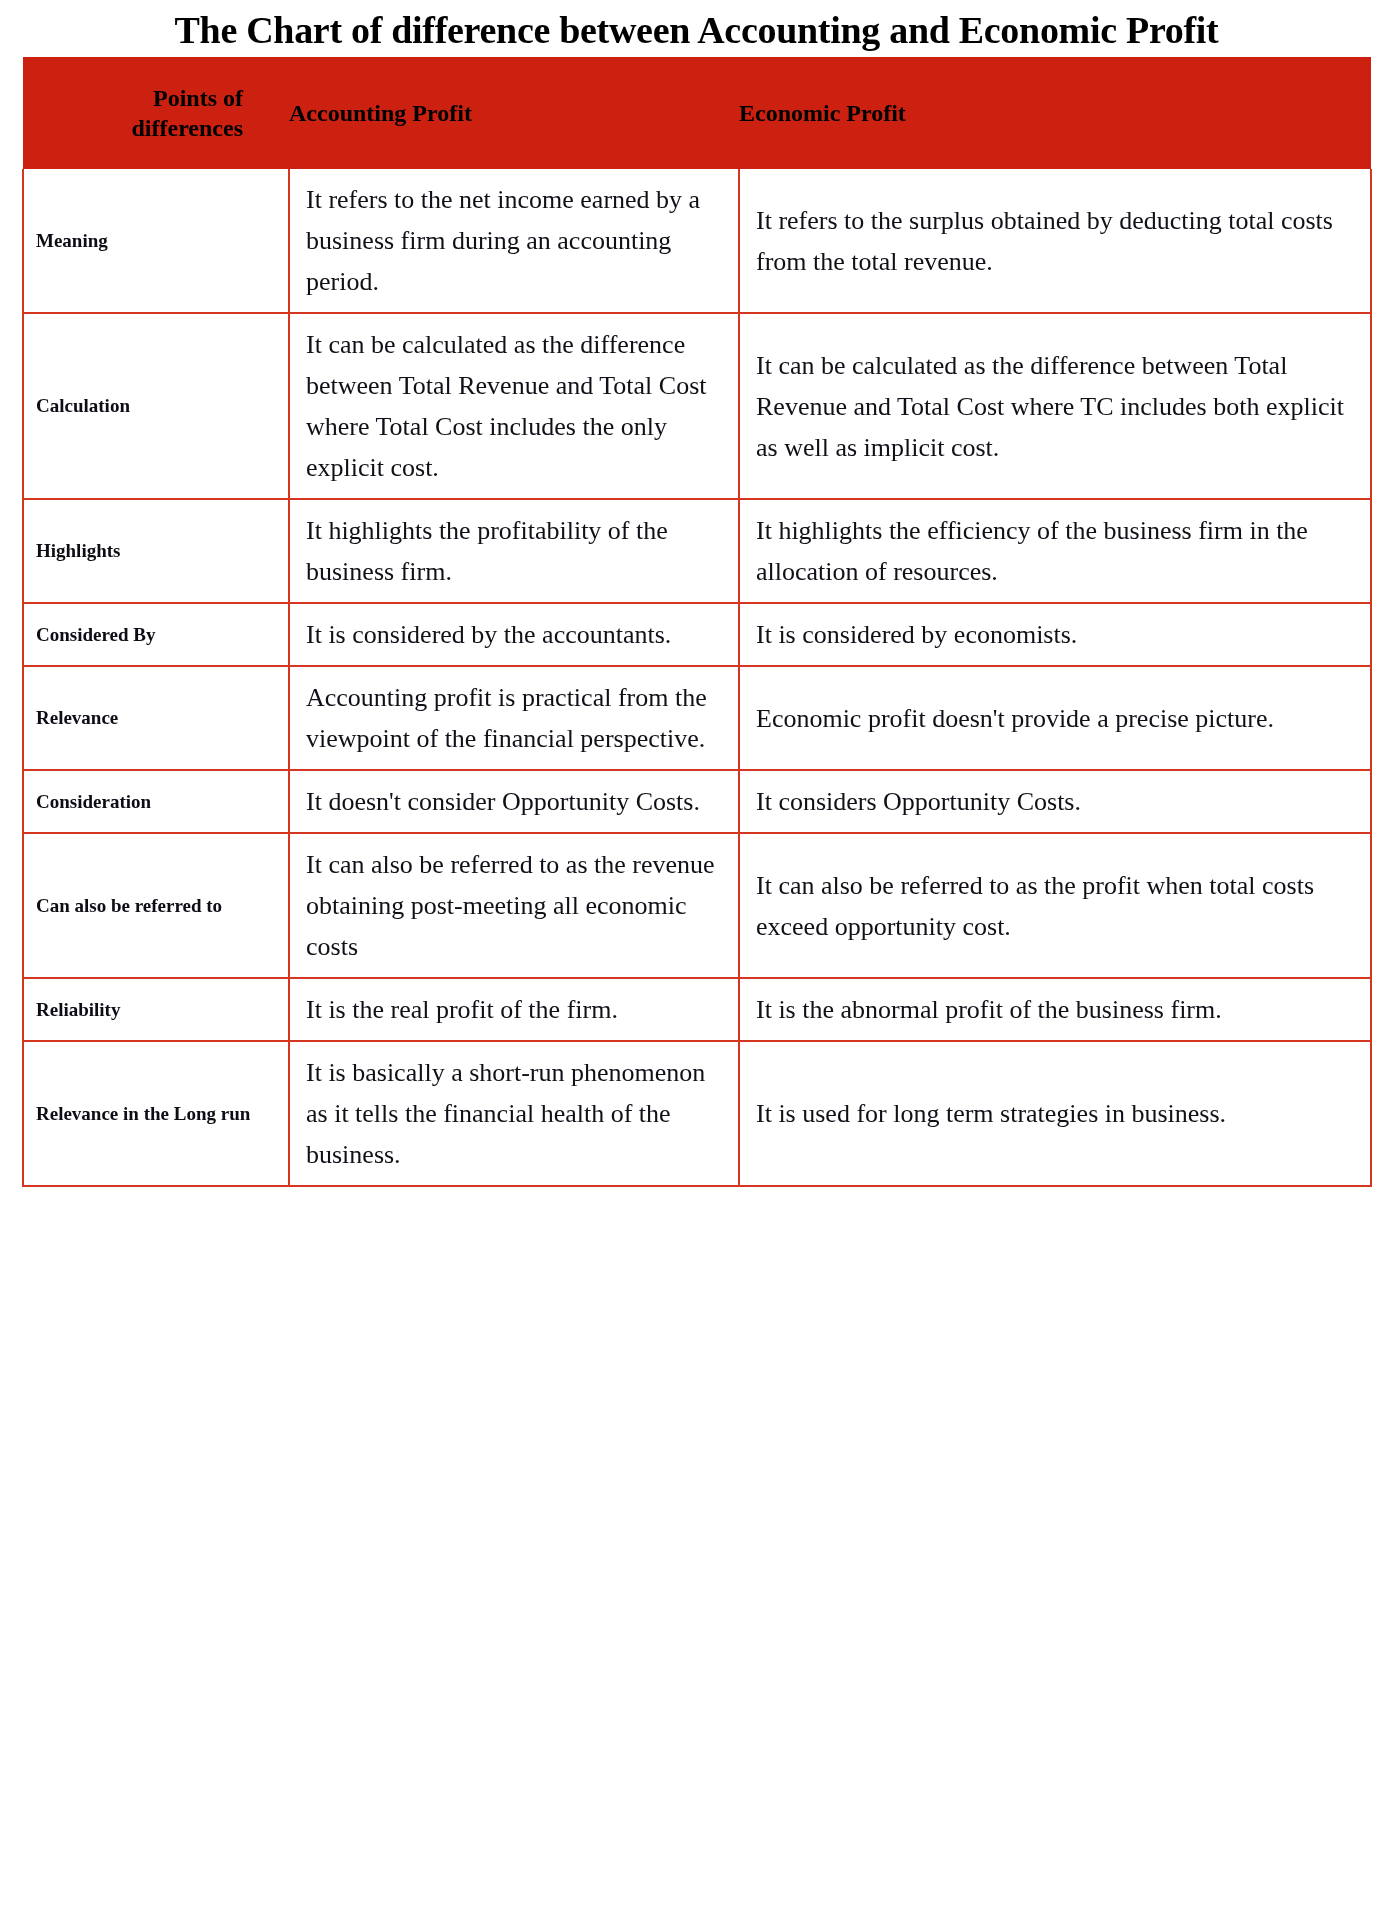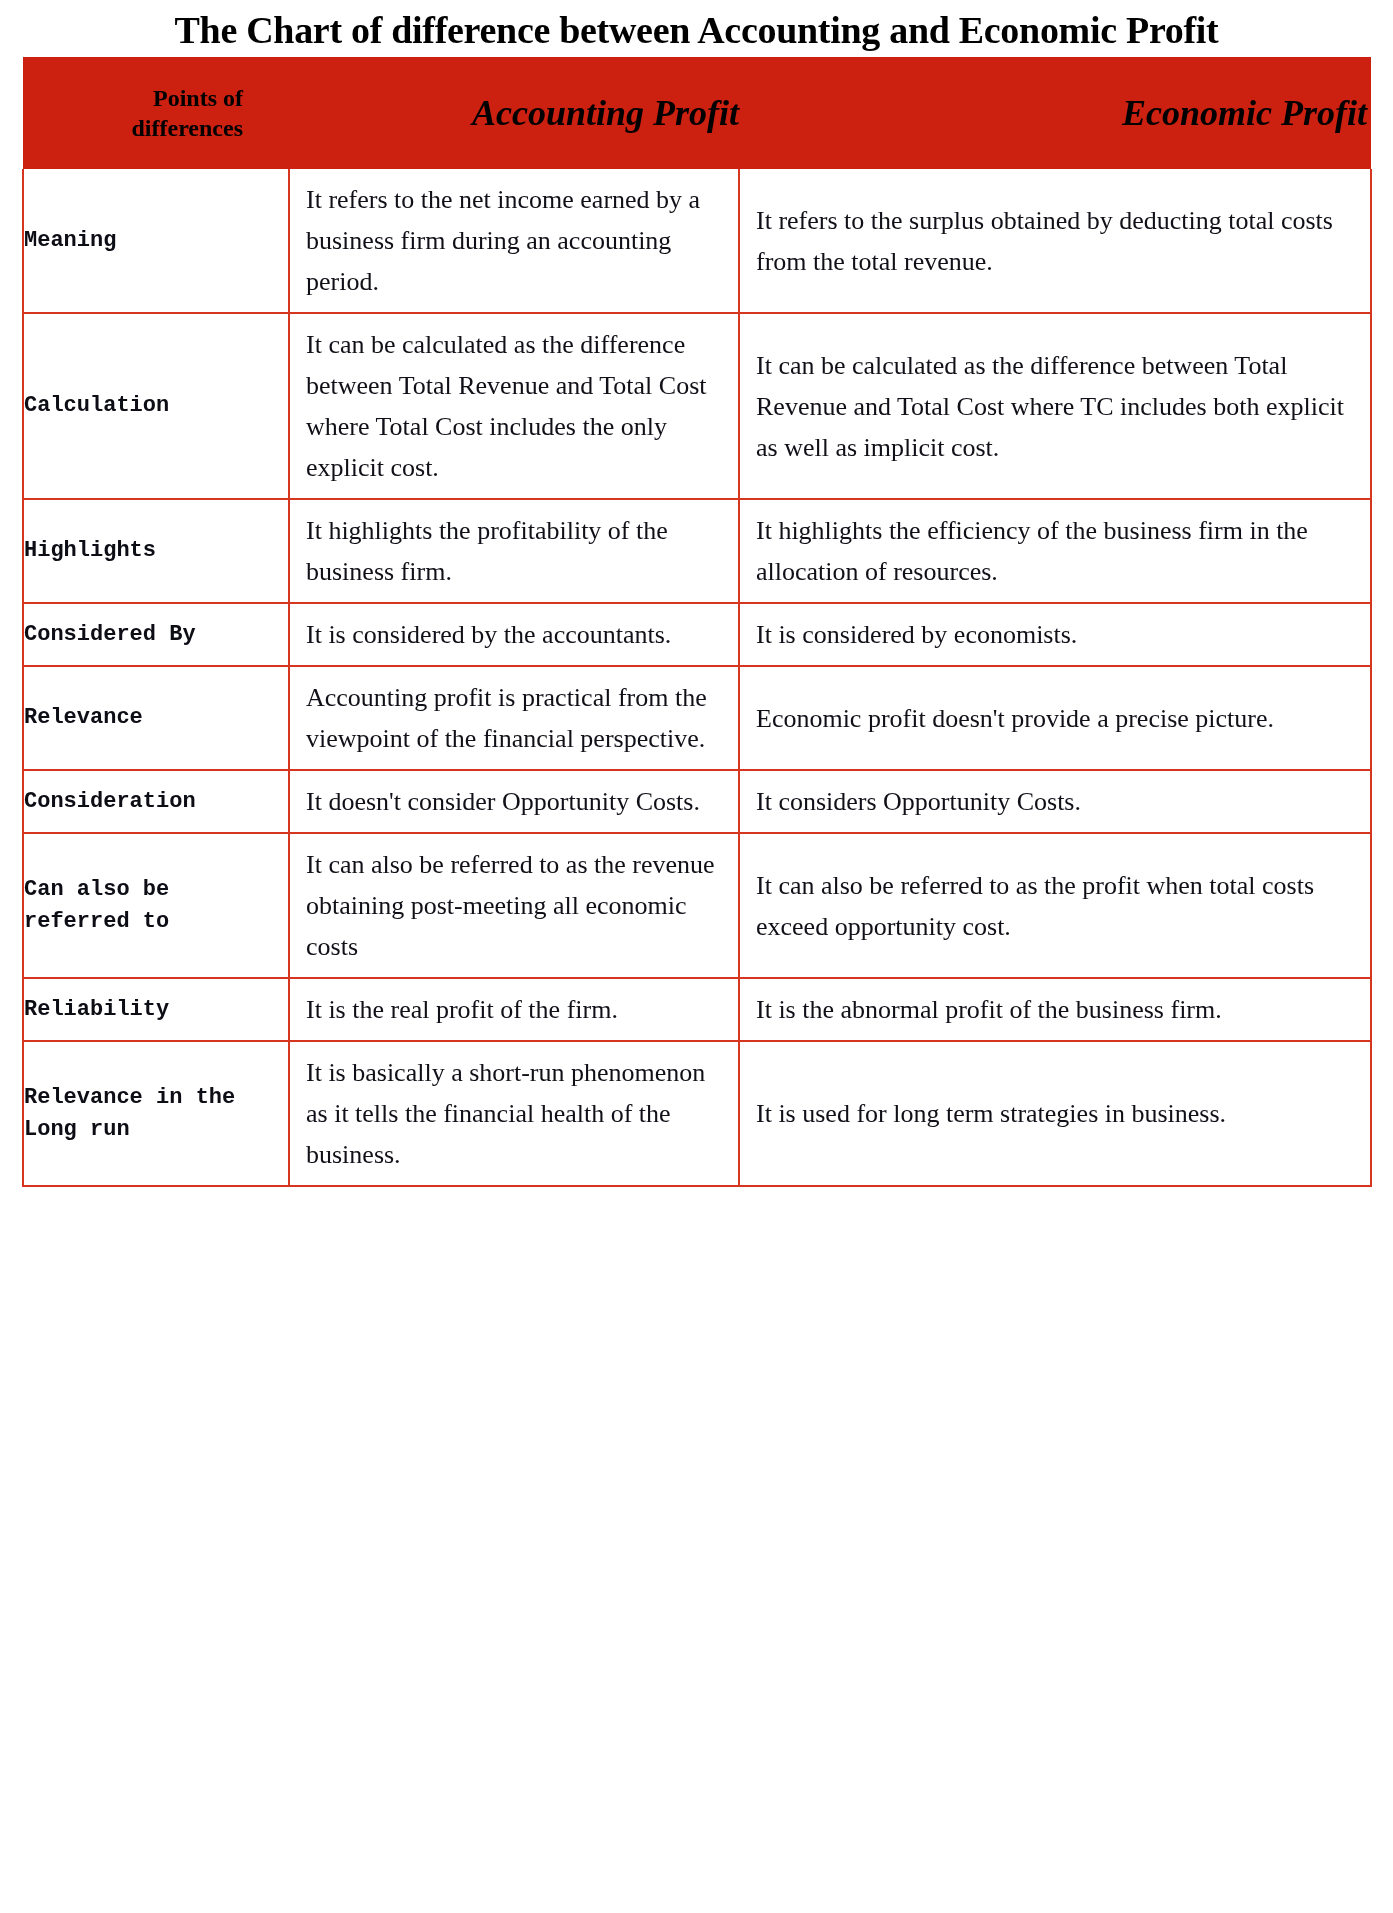--- a/index.html
+++ b/index.html
@@ -71,40 +71,39 @@
     font-weight: bold;
     font-size: 24px;
     line-height: 30px;
     text-align: right;
     padding: 0 46px 0 26px;
   }
   thead tr.head-row th.h2,
   thead tr.head-row th.h3 {
     font-family: "Liberation Serif", "DejaVu Serif", serif;
     font-weight: bold;
-    font-size: 36px;
+    font-size: 24px;
     line-height: 42px;
-    text-align: right;
-    font-style: italic;
+    text-align: left;
   }
   thead tr.head-row th.h3 { padding-right: 4px; }
 
   
   tbody td {
     border: 2px solid #d6361f;
     vertical-align: middle;
     padding: 10px 14px 10px 16px;
     background: #ffffff;
   }
   tbody td.point {
-    font-family: Liberation Mono, monospace;
+    font-family: Liberation Serif, serif;
     font-weight: bold;
-    font-size: 22px;
+    font-size: 19px;
     line-height: 32px;
-    padding-left: 0;
+    padding-left: 12px;
     padding-right: 4px;
     color: #0d0d16;
   }
   tbody td.body-cell {
     font-family: "Liberation Serif", "DejaVu Serif", serif;
     font-weight: normal;
     font-size: 26px;
     line-height: 41px;
     color: #101018;
   }

